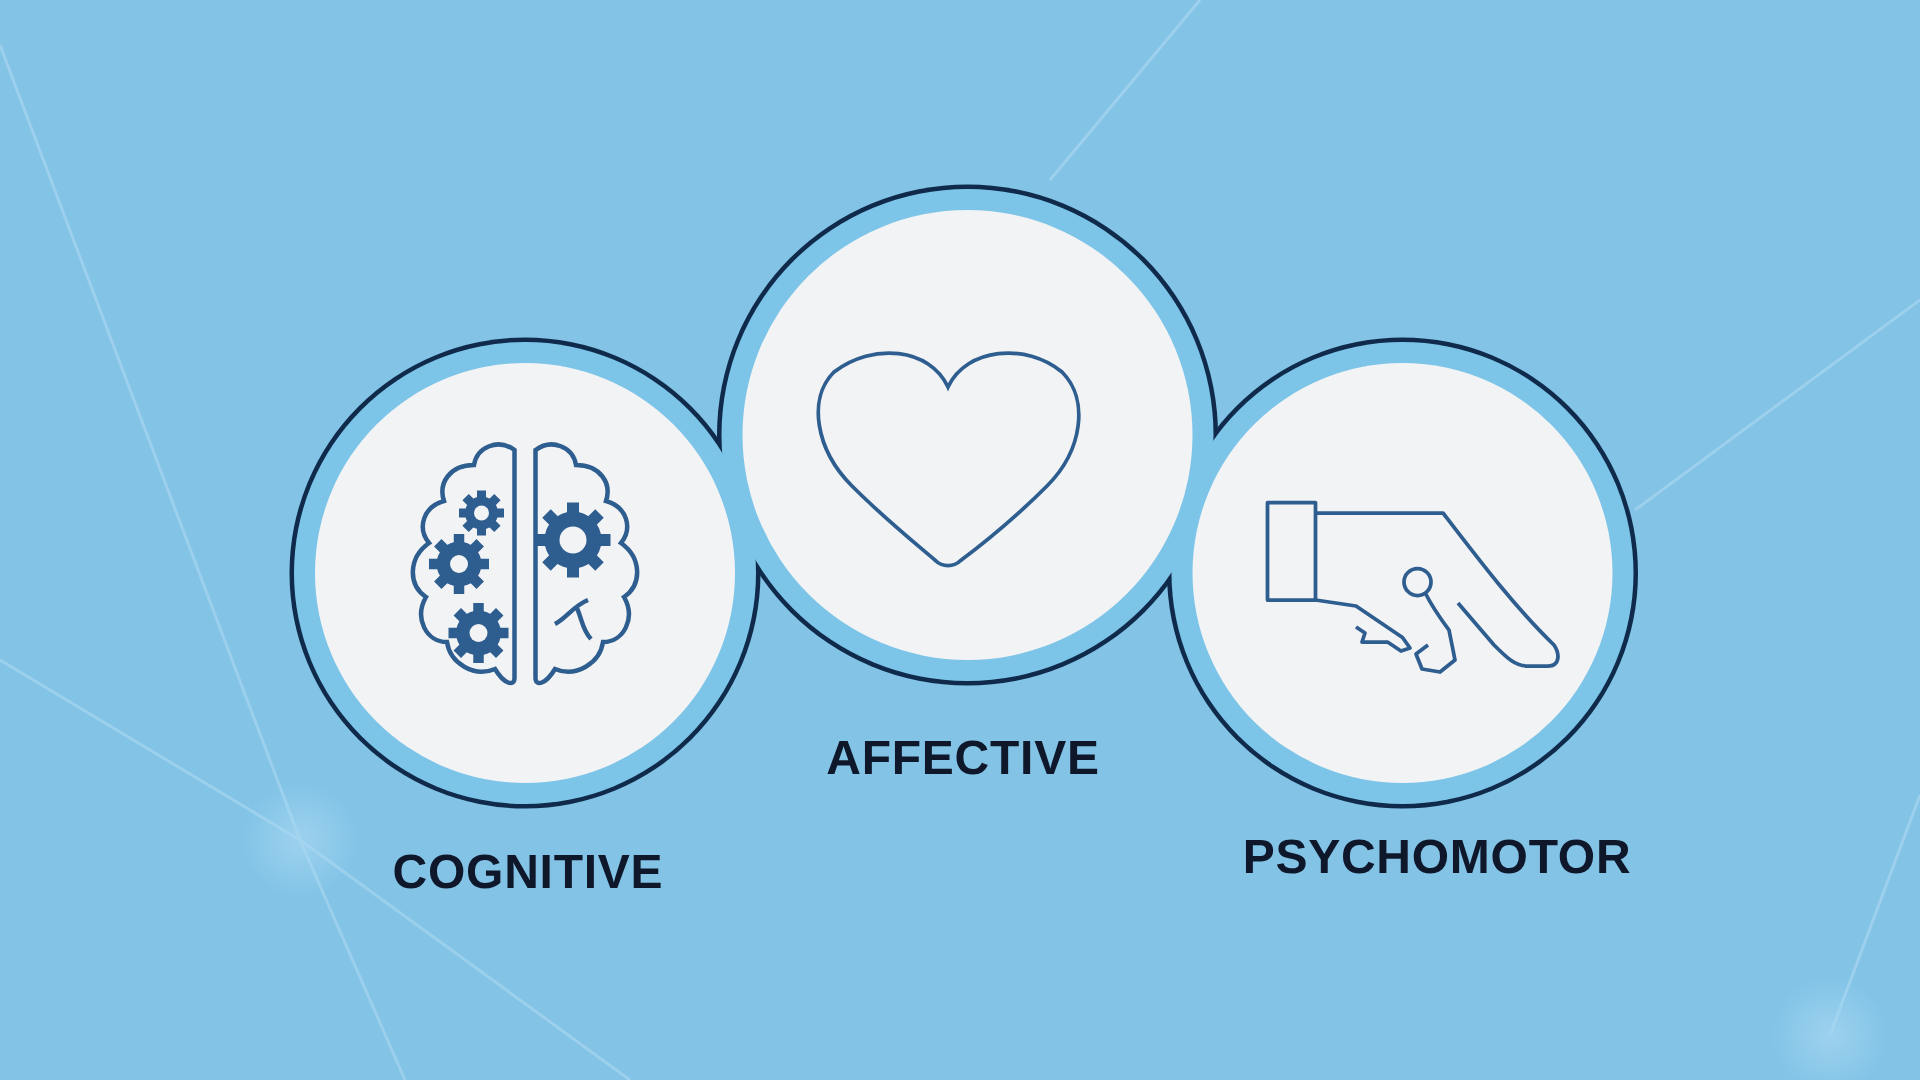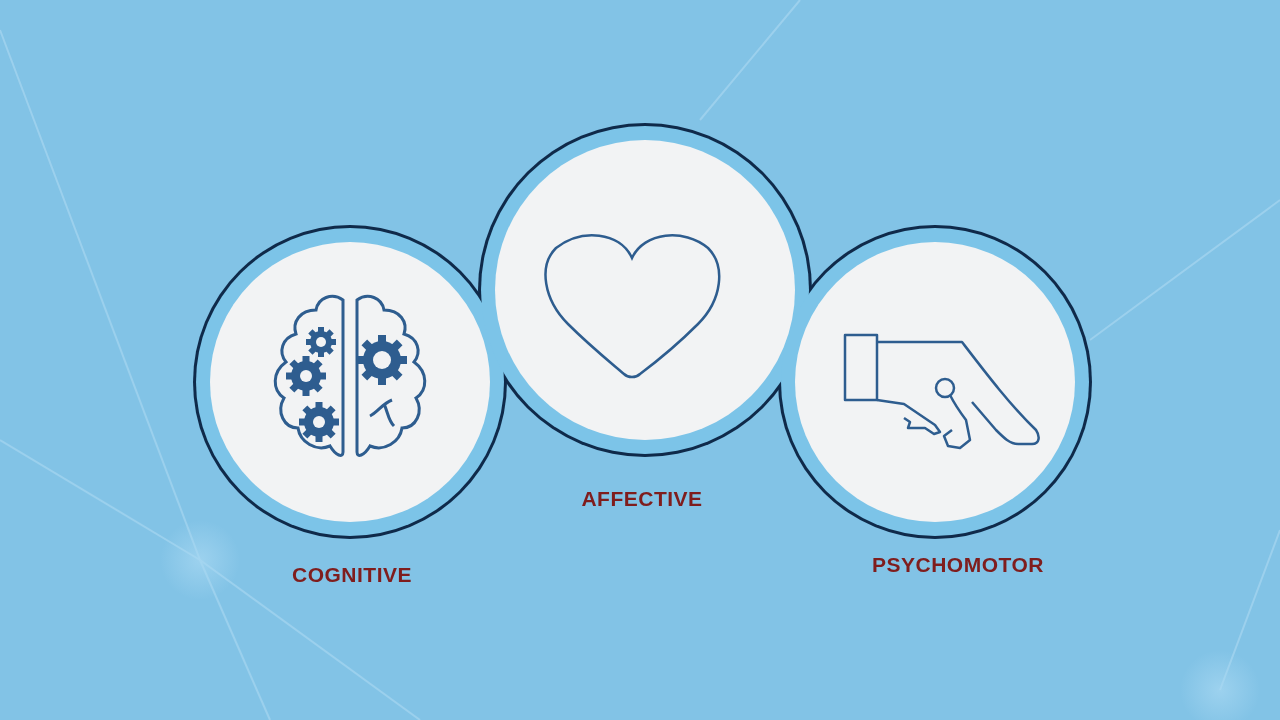--- a/index.html
+++ b/index.html
@@ -4,21 +4,21 @@
 <style>
   html, body { margin: 0; padding: 0; }
   body {
     width: 1280px; height: 720px; overflow: hidden; position: relative;
     background: #82c3e6;
     font-family: "Liberation Sans", sans-serif;
   }
   .bg { position: absolute; left: 0; top: 0; width: 1280px; height: 720px; }
   .diagram { position: absolute; left: 0; top: 0; width: 1280px; height: 720px; }
   .label {
-    position: absolute; font-weight: bold; font-size: 21px; color: #7f1d1d;
+    position: absolute; font-weight: bold; font-size: 32px; color: #0f172a;
     letter-spacing: 0.5px; white-space: nowrap; transform: translateX(-50%);
   }
 </style>
 </head>
 <body>
 
 <svg class="bg" viewBox="0 0 1280 720">
   <defs>
     <radialGradient id="glow" cx="50%" cy="50%" r="50%">
       <stop offset="0%" stop-color="#a8d8f2" stop-opacity="0.7"></stop>

